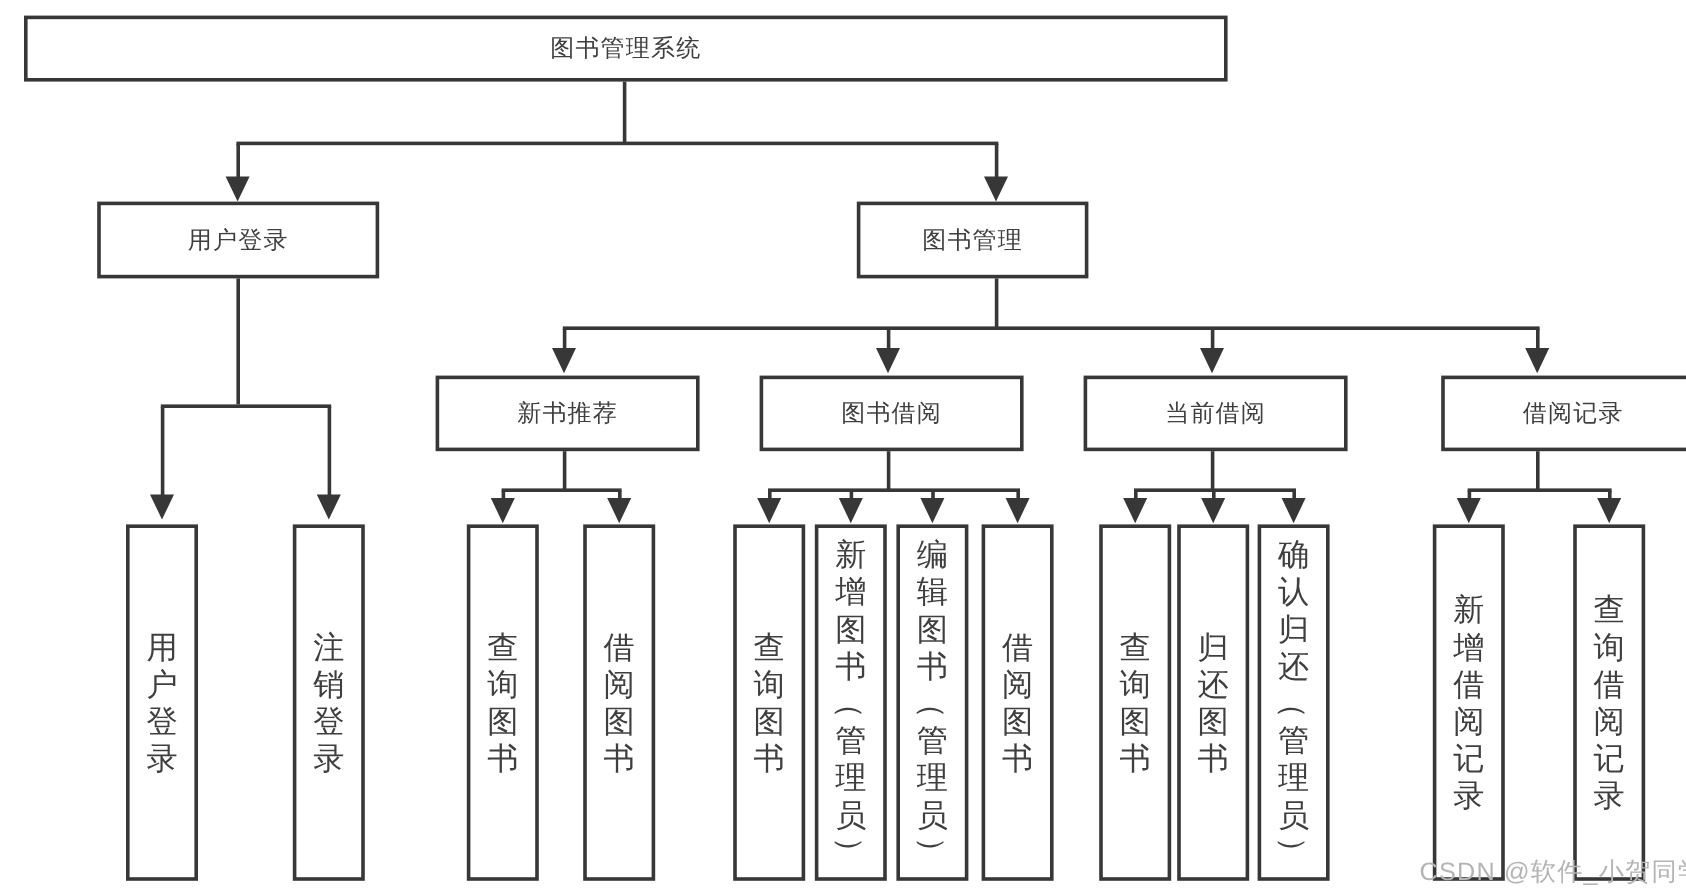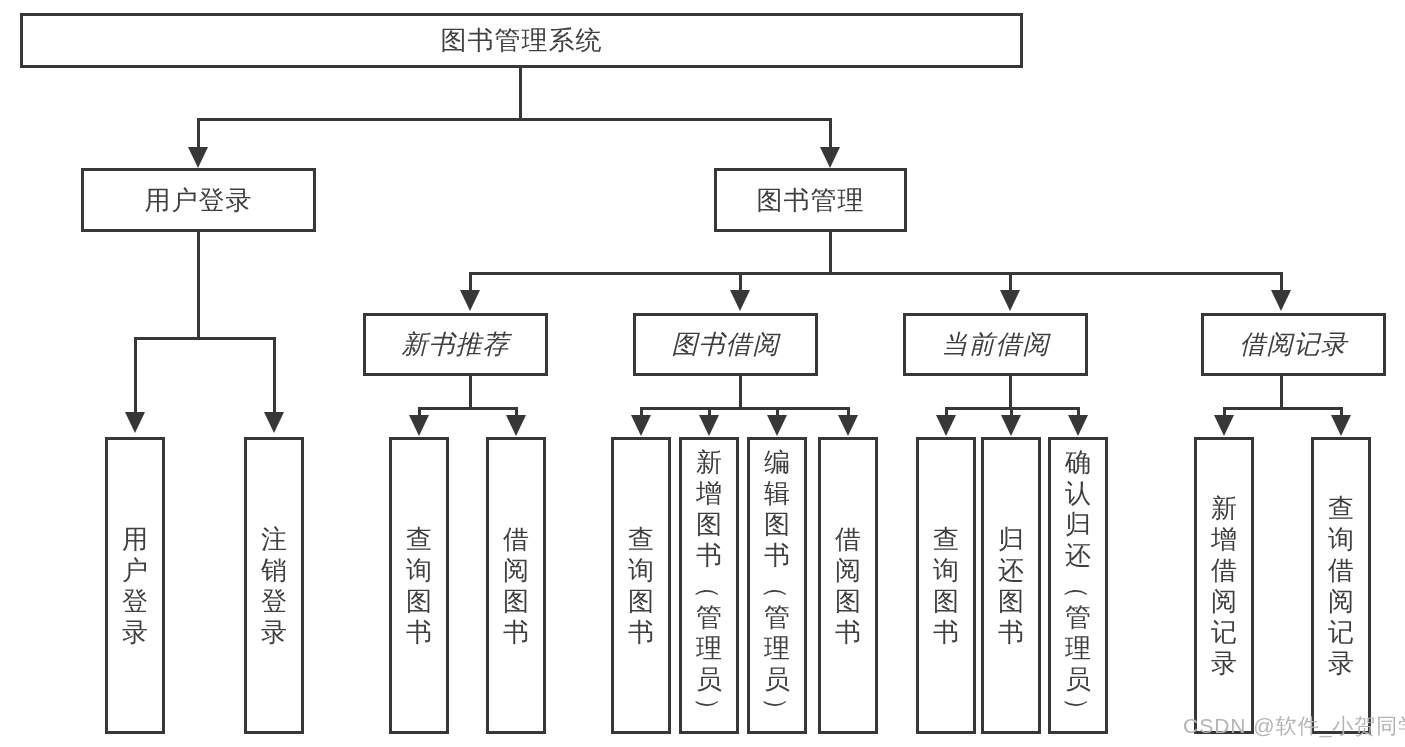--- a/index.html
+++ b/index.html
@@ -7,24 +7,24 @@
     position:relative;width:1405px;height:747px;background:#fff;overflow:hidden;
     font-family:"Liberation Sans","DejaVu Sans",sans-serif;
     color:var(--text,#3f3f3f);
   }
   .box{
     position:absolute;box-sizing:border-box;
     border:3px solid var(--line,#373737);
     background:var(--box_fill,#ffffff);
     display:flex;align-items:center;justify-content:center;
   }
-  .hlabel{font-size:26px;letter-spacing:1px;white-space:nowrap;}
+  .hlabel{font-size:20px;letter-spacing:1px;white-space:nowrap;}
   .root{left:20px;top:13px;width:1003px;height:55px;}
   .branch{top:168px;height:64px;}
-  .sec{top:313px;width:185px;height:63px;font-style:italic;}
+  .sec{top:313px;width:220px;height:63px;}
   .leaf{top:437px;width:60px;height:297px;}
   .vlabel{
     display:flex;flex-direction:column;align-items:center;justify-content:center;
     gap:5px;font-size:26px;line-height:1;height:100%;width:100%;
   }
   .vlabel span{display:block;}
   .vlabel .rot{transform:rotate(90deg);}
   .ln{position:absolute;background:var(--line,#373737);}
   .ah{
     position:absolute;width:0;height:0;

